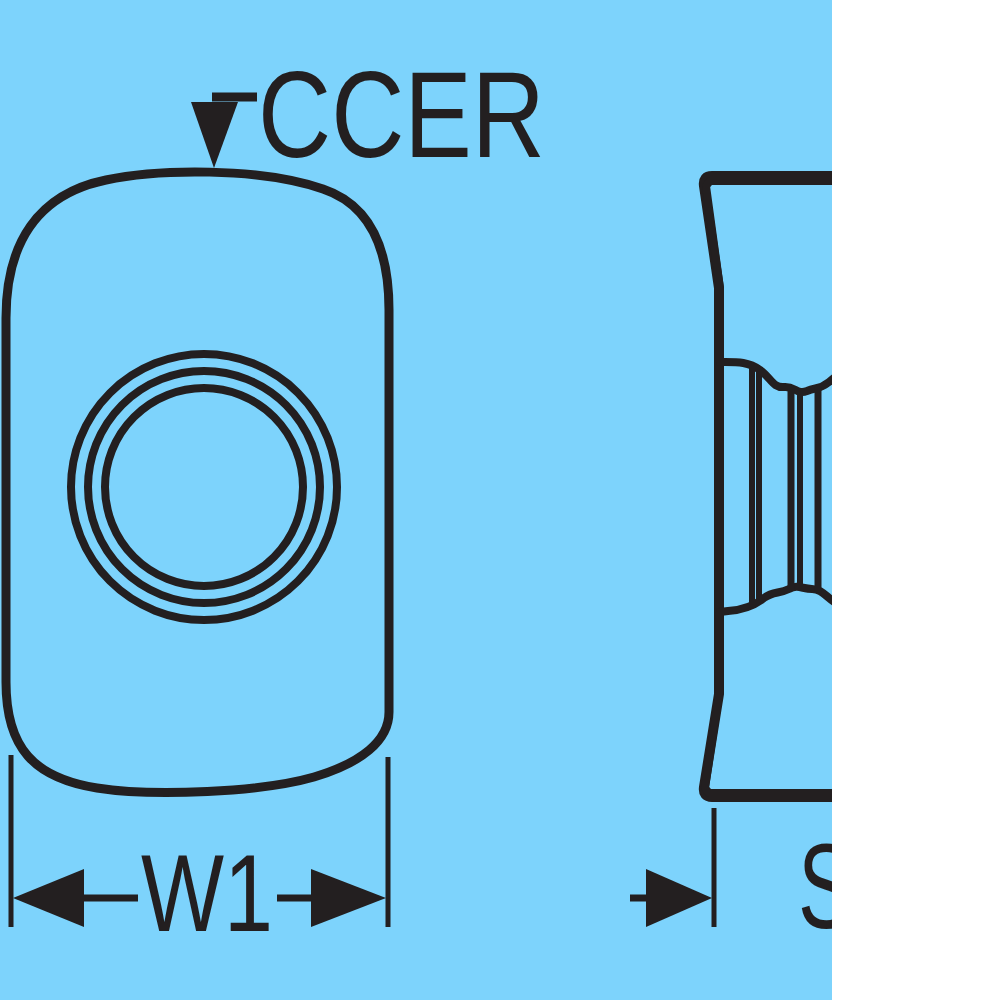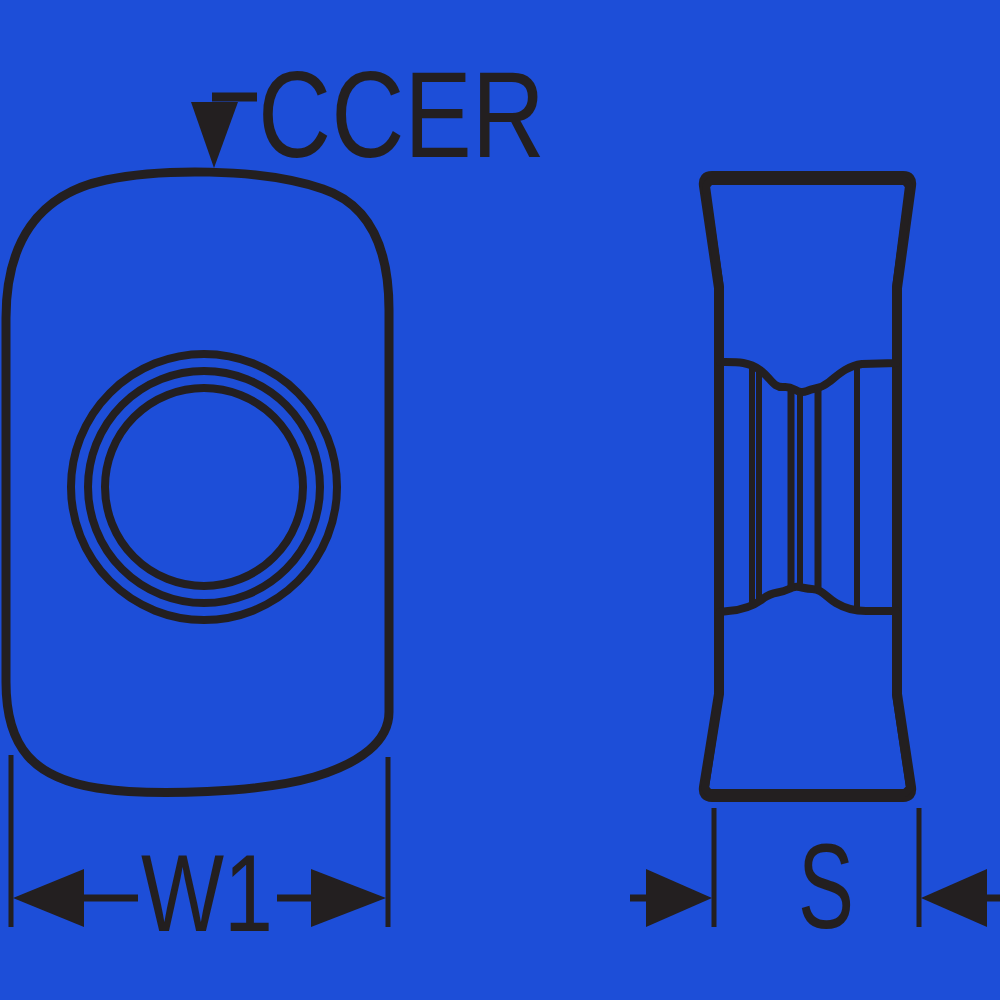--- a/index.html
+++ b/index.html
@@ -1,24 +1,24 @@
 <!DOCTYPE html>
 <html><head>
 <meta charset="utf-8">
 <style>
   html, body {
     margin: 0;
     padding: 0;
     background: #ffffff;
   }
   .stage {
-    width: 1000px;
+    width: 832px;
     height: 1000px;
     position: relative;
-    background: #1d4ed8;
+    background: #7dd3fc;
     overflow: hidden;
   }
   svg { display: block; }
   .ln  { stroke: #231F20; fill: none; }
   .lbl {
     font-family: "Liberation Sans", "DejaVu Sans", sans-serif;
     font-weight: 400;
     fill: #231F20;
   }
 </style>

